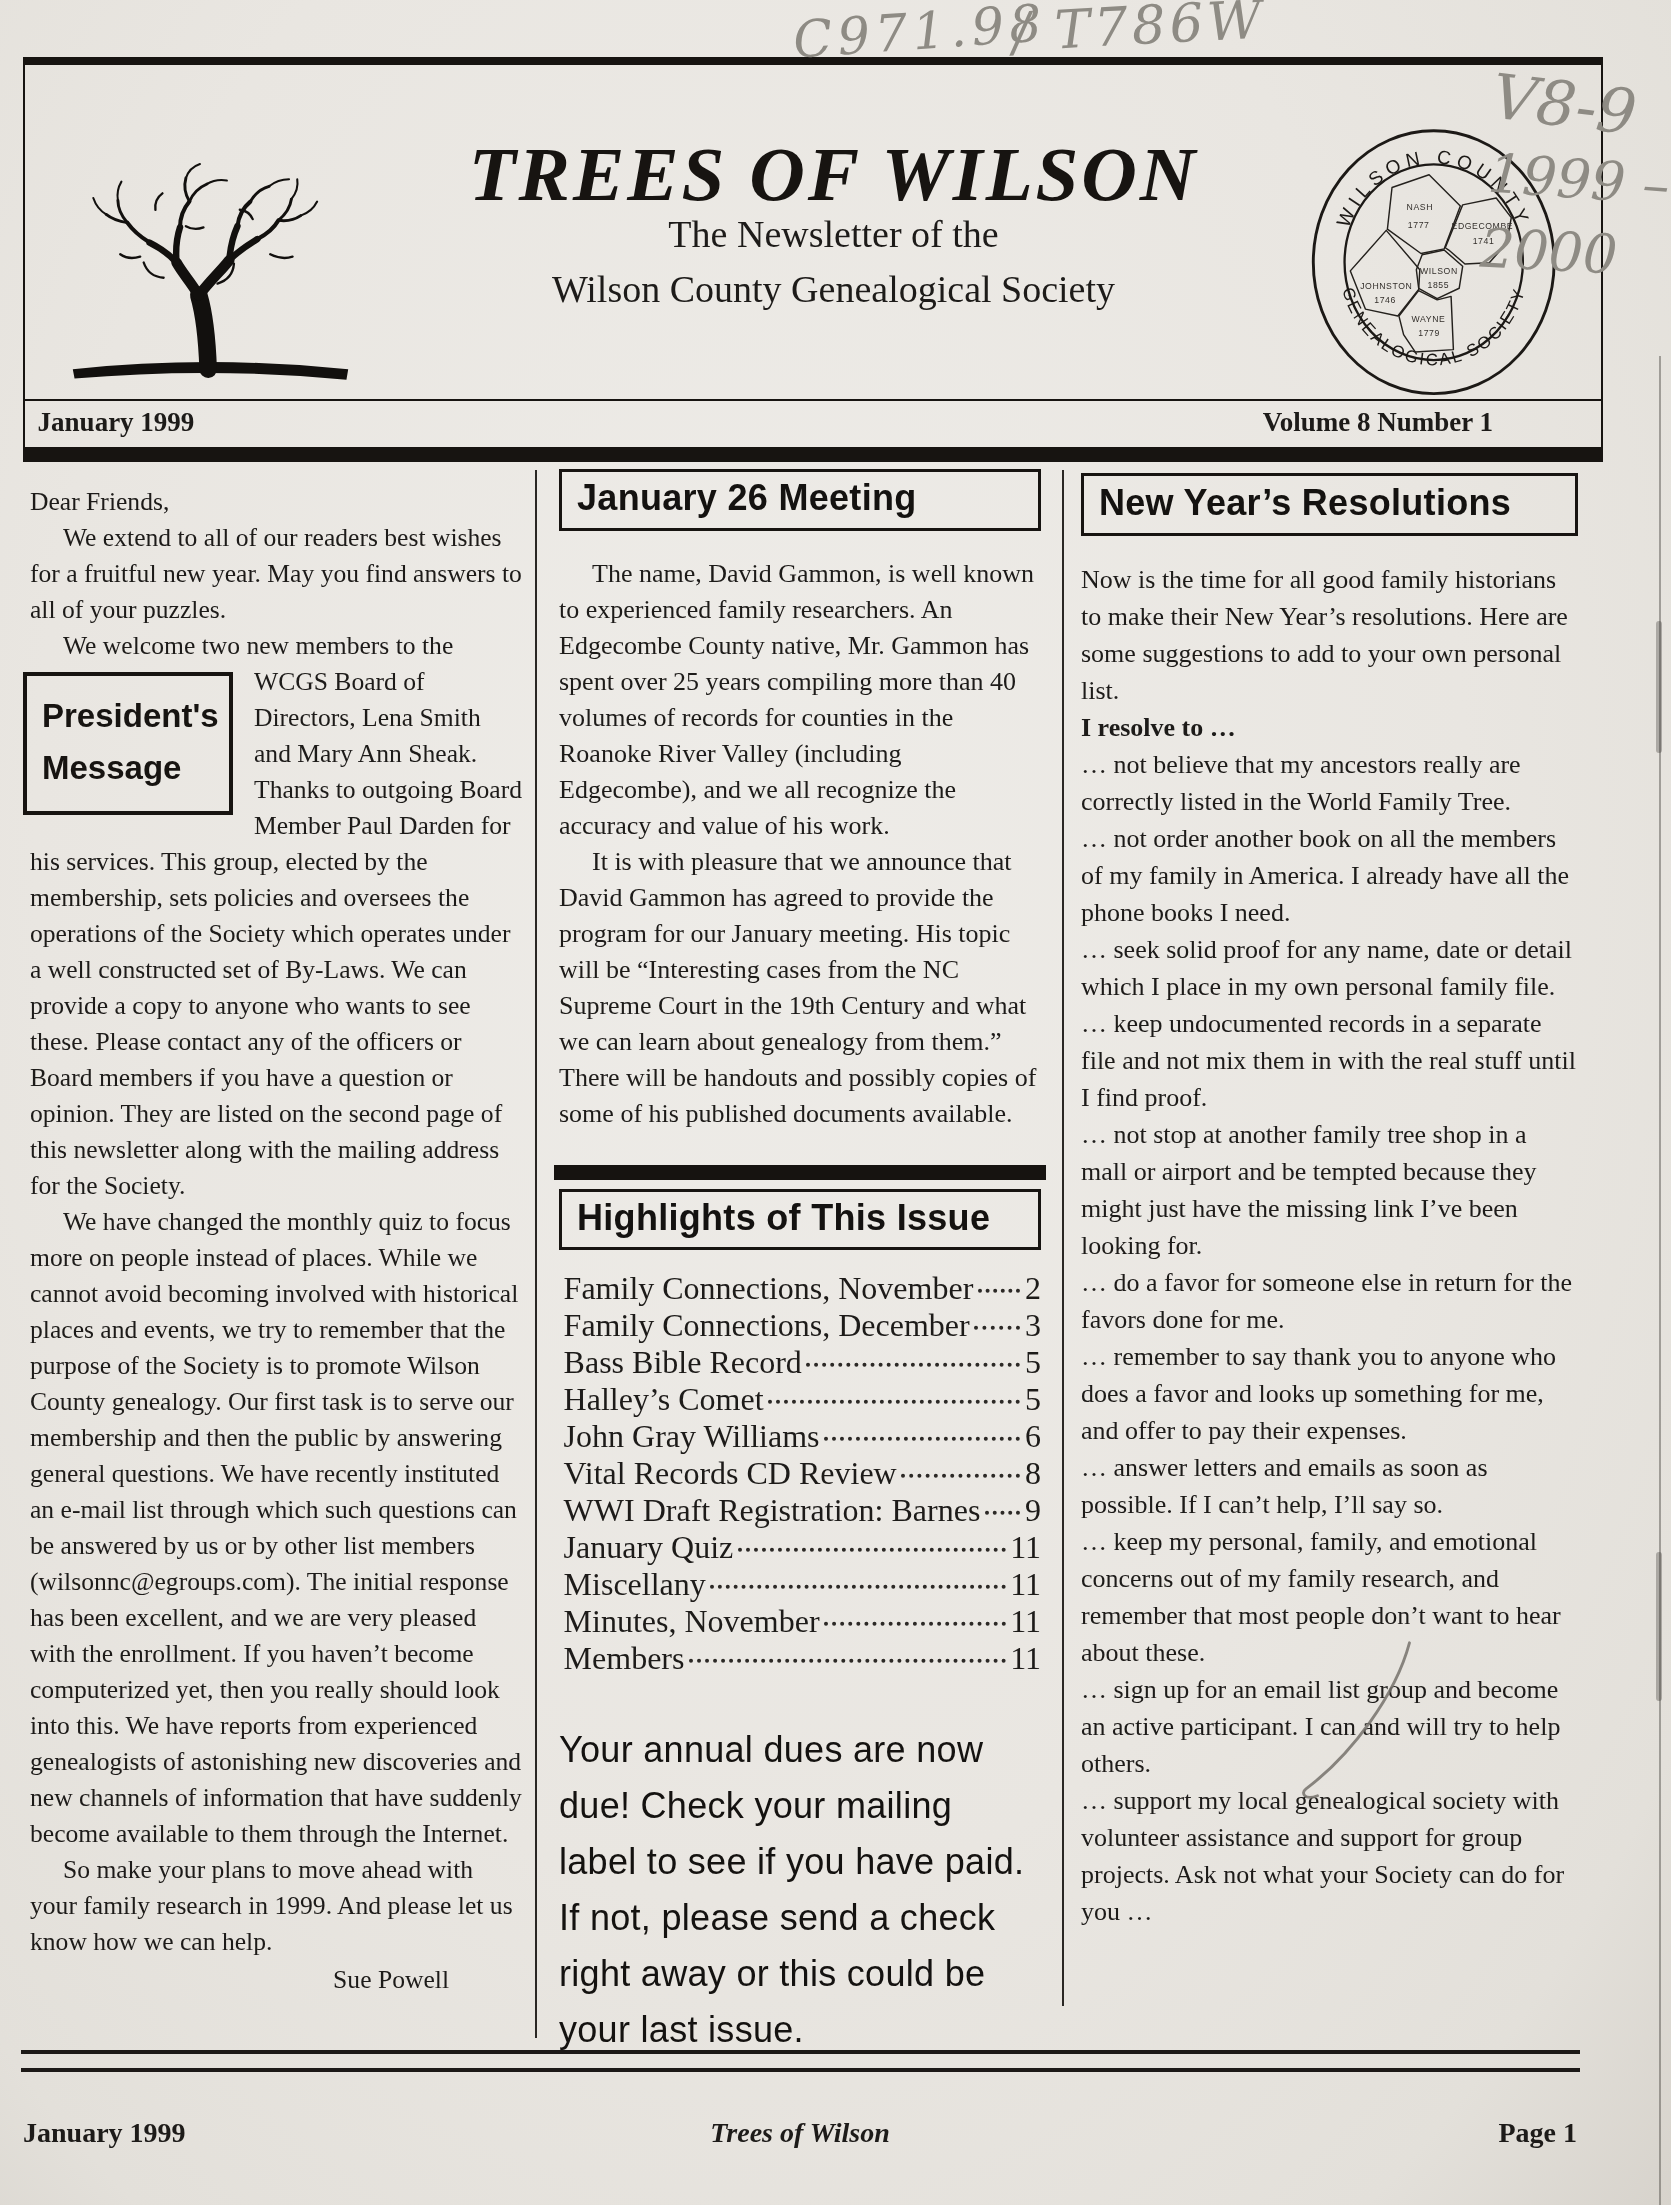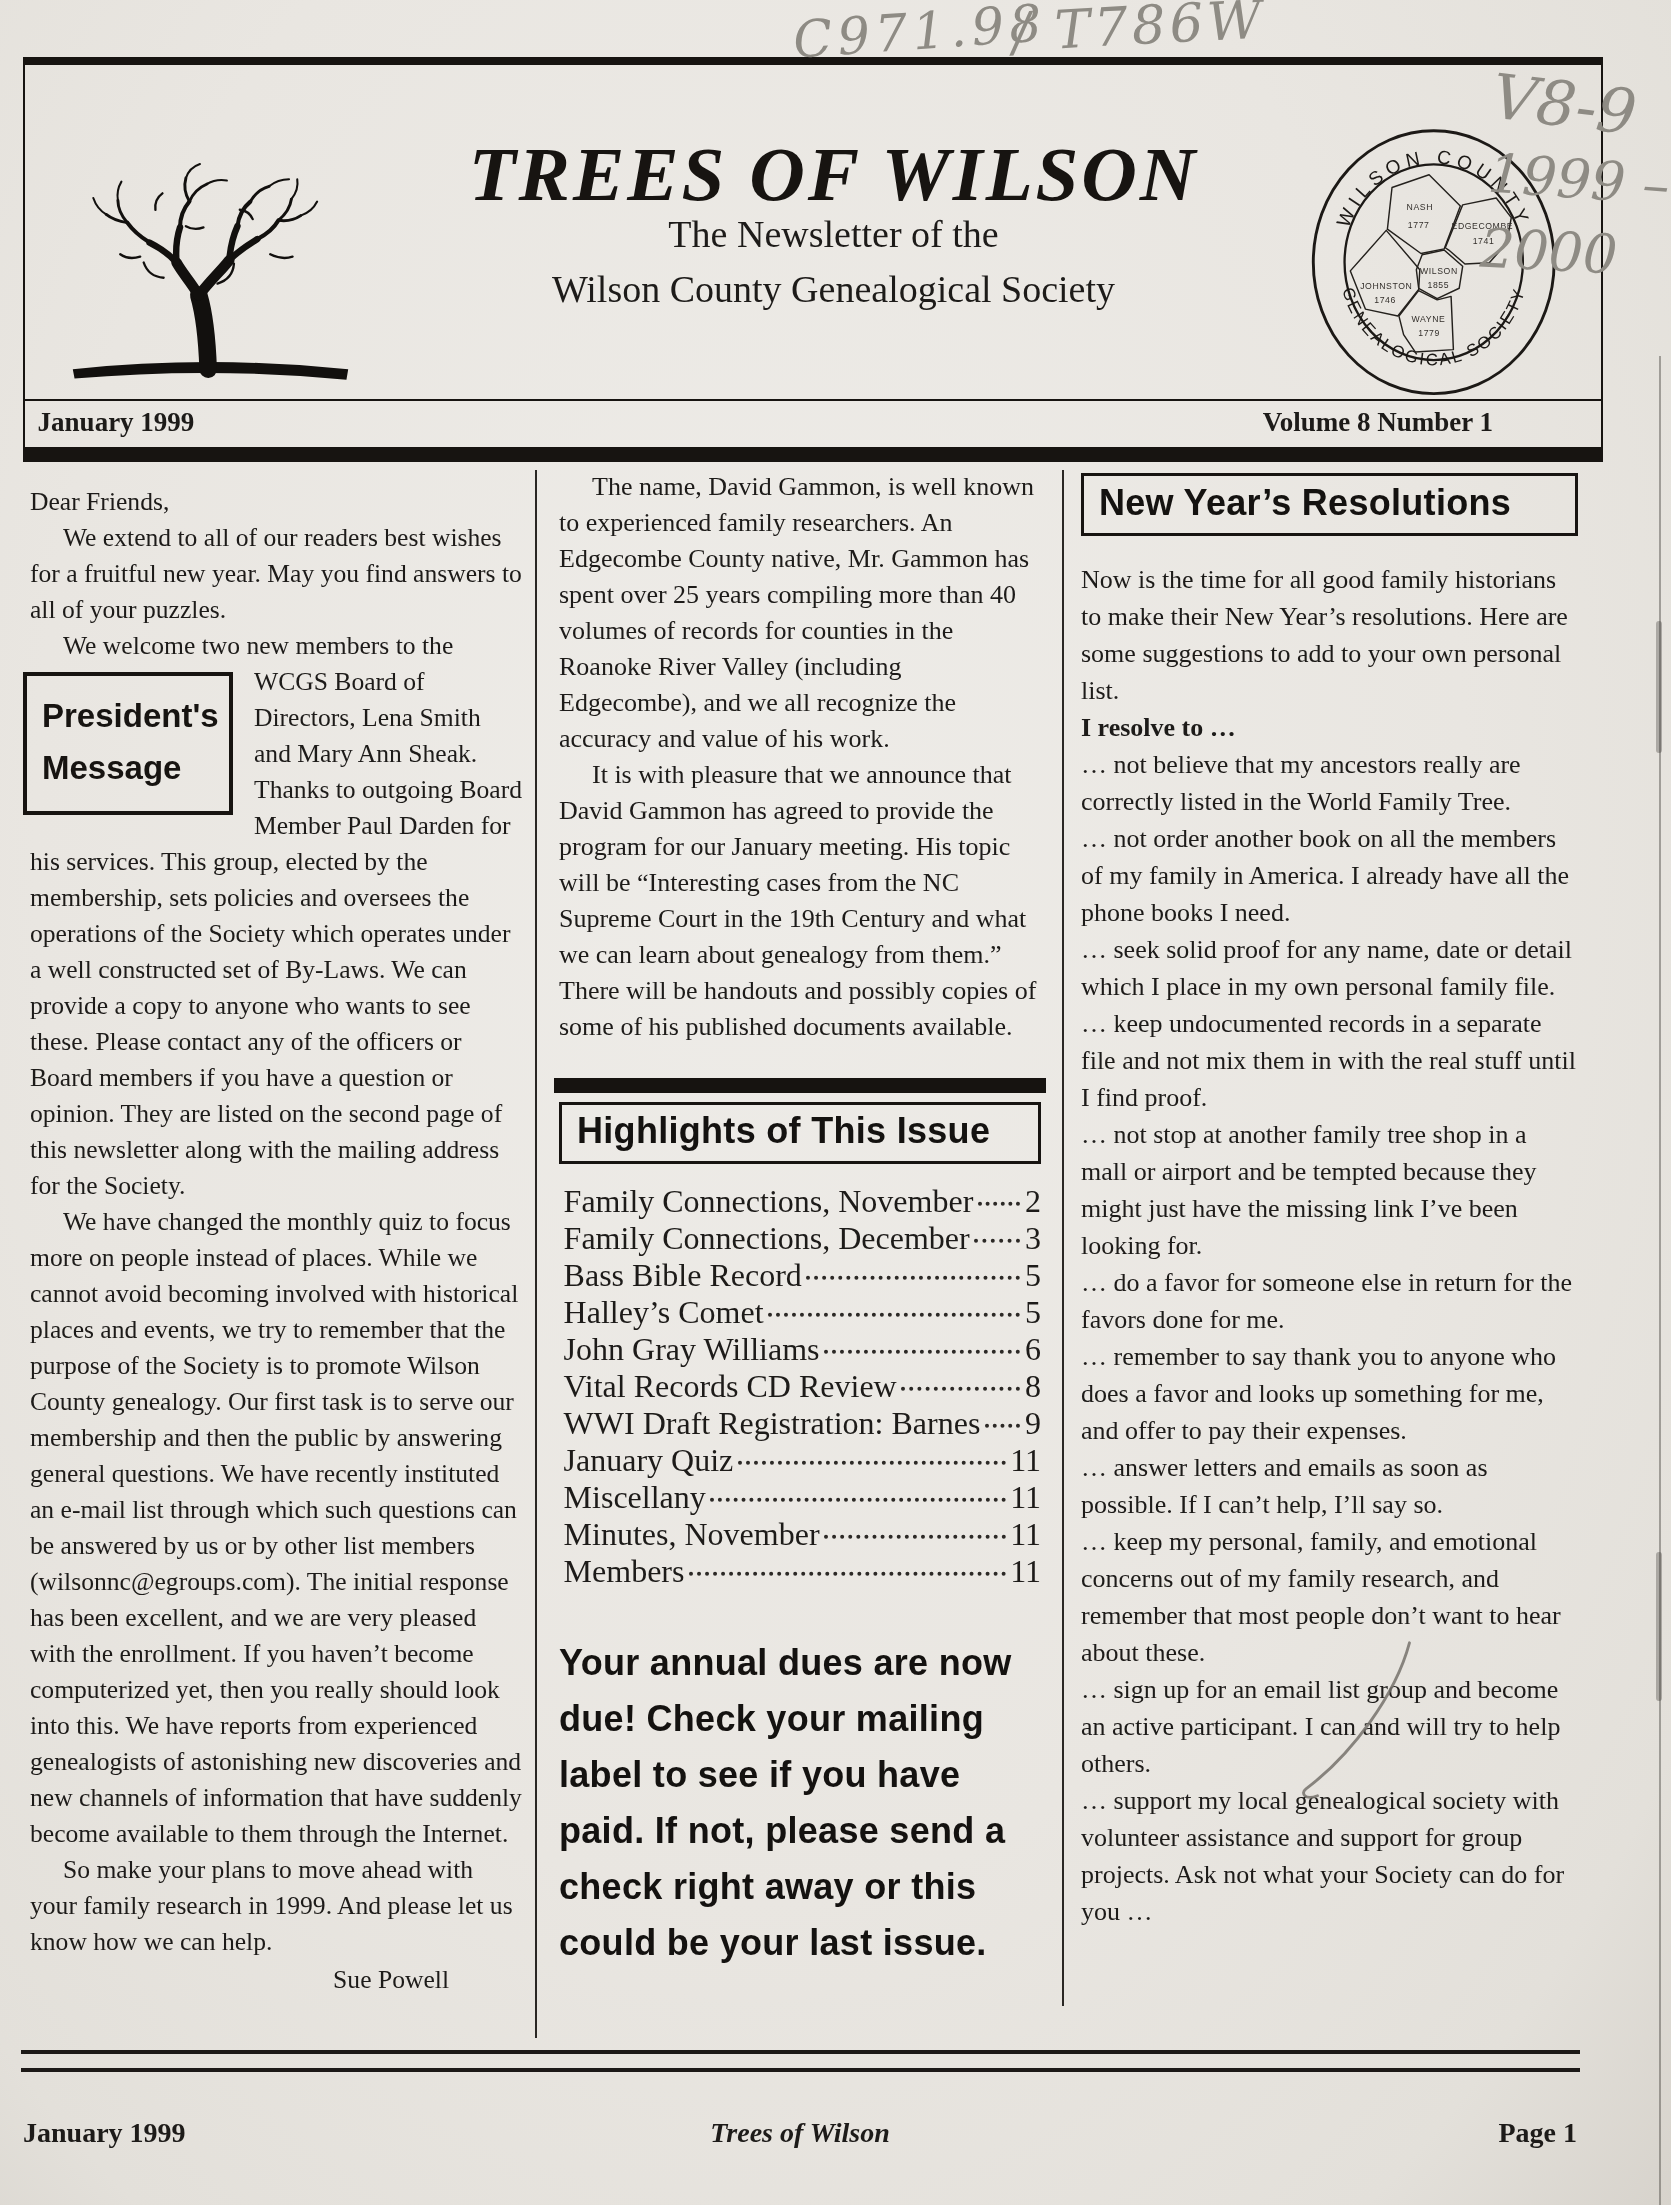--- a/index.html
+++ b/index.html
@@ -50,21 +50,21 @@
     border:3.4px solid #171411; padding:8px 15px 11.5px; margin-bottom:25px;
     font-family:"Liberation Sans", sans-serif; font-weight:bold; font-size:36px; letter-spacing:0.3px; color:#141210;
   }
   .hl-band { height:15px; background:#161310; margin:33px -4.6px 9.2px; }
   .hl-box { margin-bottom:19.5px; }
   .toc { font-size:32px; line-height:37px; margin-left:4.6px; }
   .toc-row { display:flex; align-items:baseline; }
   .toc-title, .toc-page { white-space:nowrap; }
   .toc-dots { flex:1; border-bottom:4px dotted #2c2926; margin:0 4.6px; transform:translateY(-6.3px); min-width:15px; }
   .dues {
-    margin-top:45px !important; width:469px; font-family:"Liberation Sans", sans-serif; font-weight:bold;
+    margin-top:45px !important; width:469px; font-family:"Liberation Sans", sans-serif; font-weight:normal;
     font-size:36px; line-height:56px; letter-spacing:0.3px; color:#141210;
   }
   .resolve-head { font-weight:bold; }
   
   .rule-double { position:absolute; left:21px; width:1559px; height:4px; background:#1c1917; z-index:5; }
   .rule-a { top:2050px; } .rule-b { top:2068px; }
   .footer { position:absolute; left:23px; width:1554px; top:2117px; font-size:28px; z-index:6; }
   .footer-left  { position:absolute; left:0; font-weight:bold; }
   .footer-center{ position:absolute; left:50%; transform:translateX(-50%); font-weight:bold; font-style:italic; }
   .footer-right { position:absolute; right:0; font-weight:bold; }
@@ -183,20 +183,23 @@
         <div>Message</div>
       </div>
       <span>WCGS Board of Directors, Lena Smith and Mary Ann Sheak. Thanks to outgoing Board Member Paul Darden for his services. This group, elected by the membership, sets policies and oversees the operations of the Society which operates under a well constructed set of By-Laws. We can provide a copy to anyone who wants to see these. Please contact any of the officers or Board members if you have a question or opinion. They are listed on the second page of this newsletter along with the mailing address for the Society.</span>
     </div>
     <p class="indent">We have changed the monthly quiz to focus more on people instead of places. While we cannot avoid becoming involved with historical places and events, we try to remember that the purpose of the Society is to promote Wilson County genealogy. Our first task is to serve our membership and then the public by answering general questions. We have recently instituted an e-mail list through which such questions can be answered by us or by other list members (wilsonnc@egroups.com). The initial response has been excellent, and we are very pleased with the enrollment. If you haven’t become computerized yet, then you really should look into this. We have reports from experienced genealogists of astonishing new discoveries and new channels of information that have suddenly become available to them through the Internet.</p>
     <p class="indent">So make your plans to move ahead with your family research in 1999. And please let us know how we can help.</p>
     <p class="signature">Sue Powell</p>
   </section>
 
   <section class="col col-mid">
+    <div class="head-box">
+      <span>January 26 Meeting</span>
+    </div>
     <p class="indent">The name, David Gammon, is well known to experienced family researchers. An Edgecombe County native, Mr. Gammon has spent over 25 years compiling more than 40 volumes of records for counties in the Roanoke River Valley (including Edgecombe), and we all recognize the accuracy and value of his work.</p>
     <p class="indent">It is with pleasure that we announce that David Gammon has agreed to provide the program for our January meeting. His topic will be “Interesting cases from the NC Supreme Court in the 19th Century and what we can learn about genealogy from them.” There will be handouts and possibly copies of some of his published documents available.</p>
 
     <div class="hl-band"></div>
     <div class="head-box hl-box">
       <span>Highlights of This Issue</span>
     </div>
 
     <div class="toc">
       <div class="toc-row">

